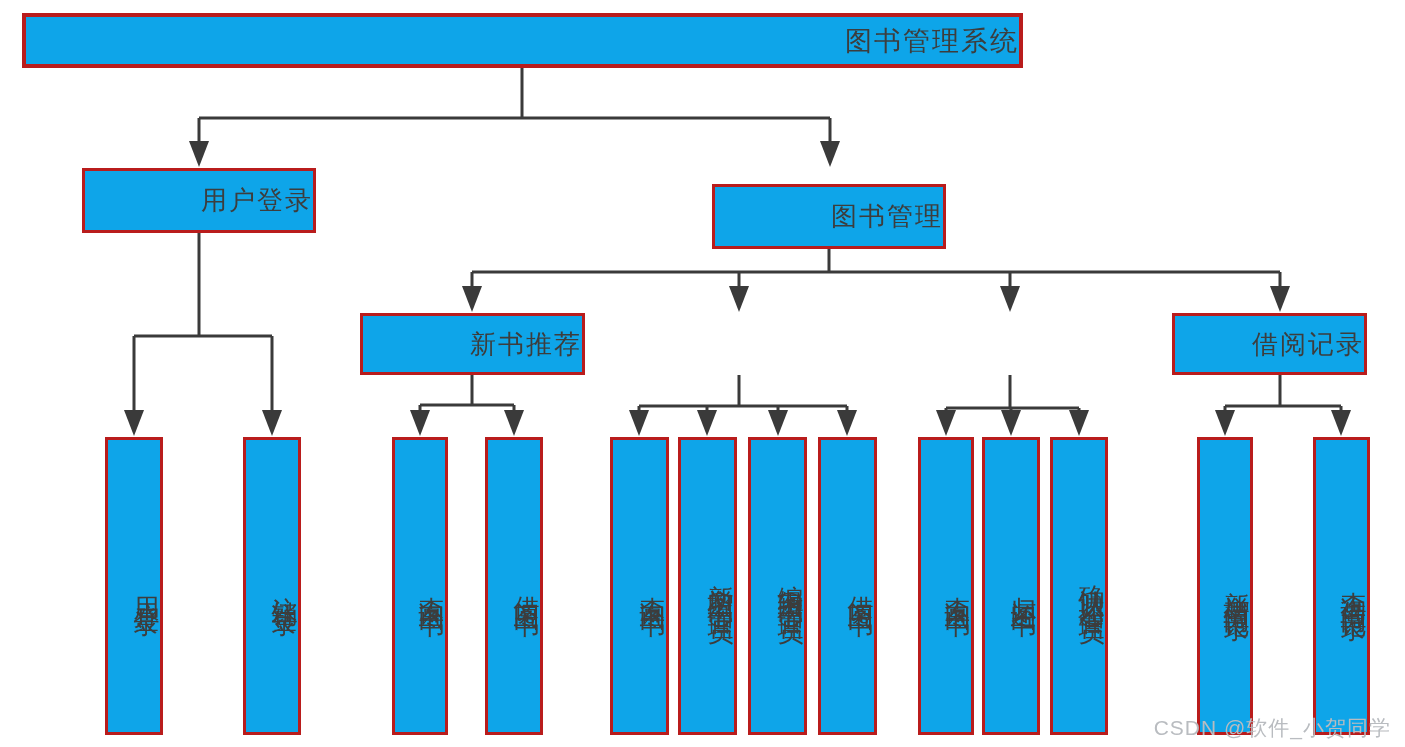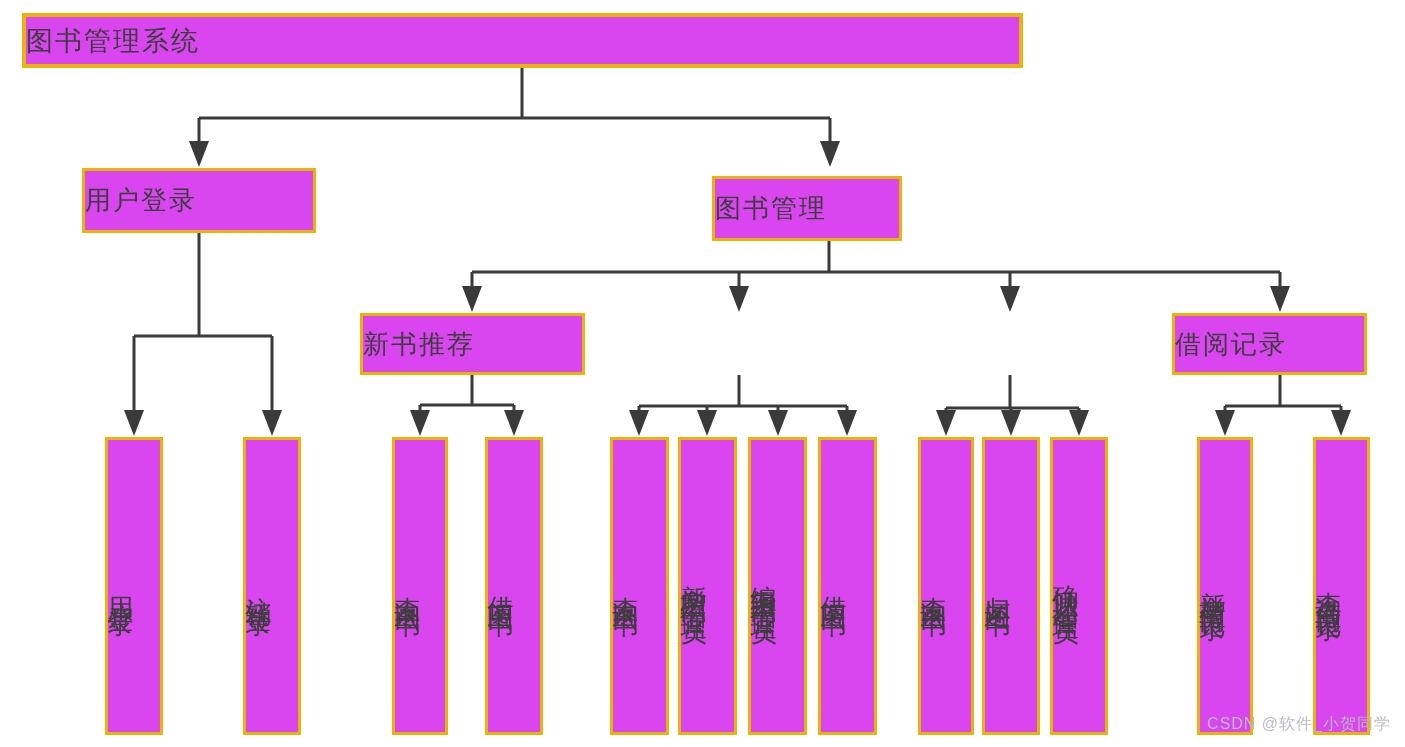--- a/index.html
+++ b/index.html
@@ -7,25 +7,25 @@
     position:relative;
     width:1405px;height:747px;
     background:#ffffff;
     overflow:hidden;
     font-family:"Liberation Sans", sans-serif;
   }
   #wires{position:absolute;left:0;top:0;z-index:1;}
   .node{
     position:absolute;
     box-sizing:border-box;
-    background:#d946ef;
-    border:3px solid #eab308;
+    background:#0ea5e9;
+    border:3px solid #b91c1c;
     display:flex;
     align-items:center;
-    justify-content:flex-start;
+    justify-content:flex-end;
     color:#3d3d3d;
     z-index:2;
   }
   .node.root{border-width:4px;}
   .node.h span{
     font-size:26px;
     letter-spacing:2px;
     white-space:nowrap;
   }
   .node.root span{font-size:27px;}
@@ -34,21 +34,21 @@
     text-orientation:mixed;
     font-size:26px;
     letter-spacing:5px;
     line-height:1;
   }
   #watermark{
     position:absolute;
     top:714px;
     right:14px;
     z-index:5;
-    font-size:16px;
+    font-size:21px;
     letter-spacing:1px;
     color:#b9bcc0;
     white-space:nowrap;
   }
 </style>
 </head>
 <body>
 
 <div id="canvas">
 
@@ -83,21 +83,21 @@
     </g>
   </svg>
 
   <div class="node h root" style="left:22px;top:13px;width:1001px;height:55px">
     <span>图书管理系统</span>
   </div>
 
   <div class="node h" style="left:82px;top:168px;width:234px;height:65px">
     <span>用户登录</span>
   </div>
-  <div class="node h" style="left:712px;top:176px;width:190px;height:65px">
+  <div class="node h" style="left:712px;top:184px;width:234px;height:65px">
     <span>图书管理</span>
   </div>
 
   <div class="node h" style="left:360px;top:313px;width:225px;height:62px">
     <span>新书推荐</span>
   </div>
   <div class="node h" style="left:1172px;top:313px;width:195px;height:62px">
     <span>借阅记录</span>
   </div>
 

